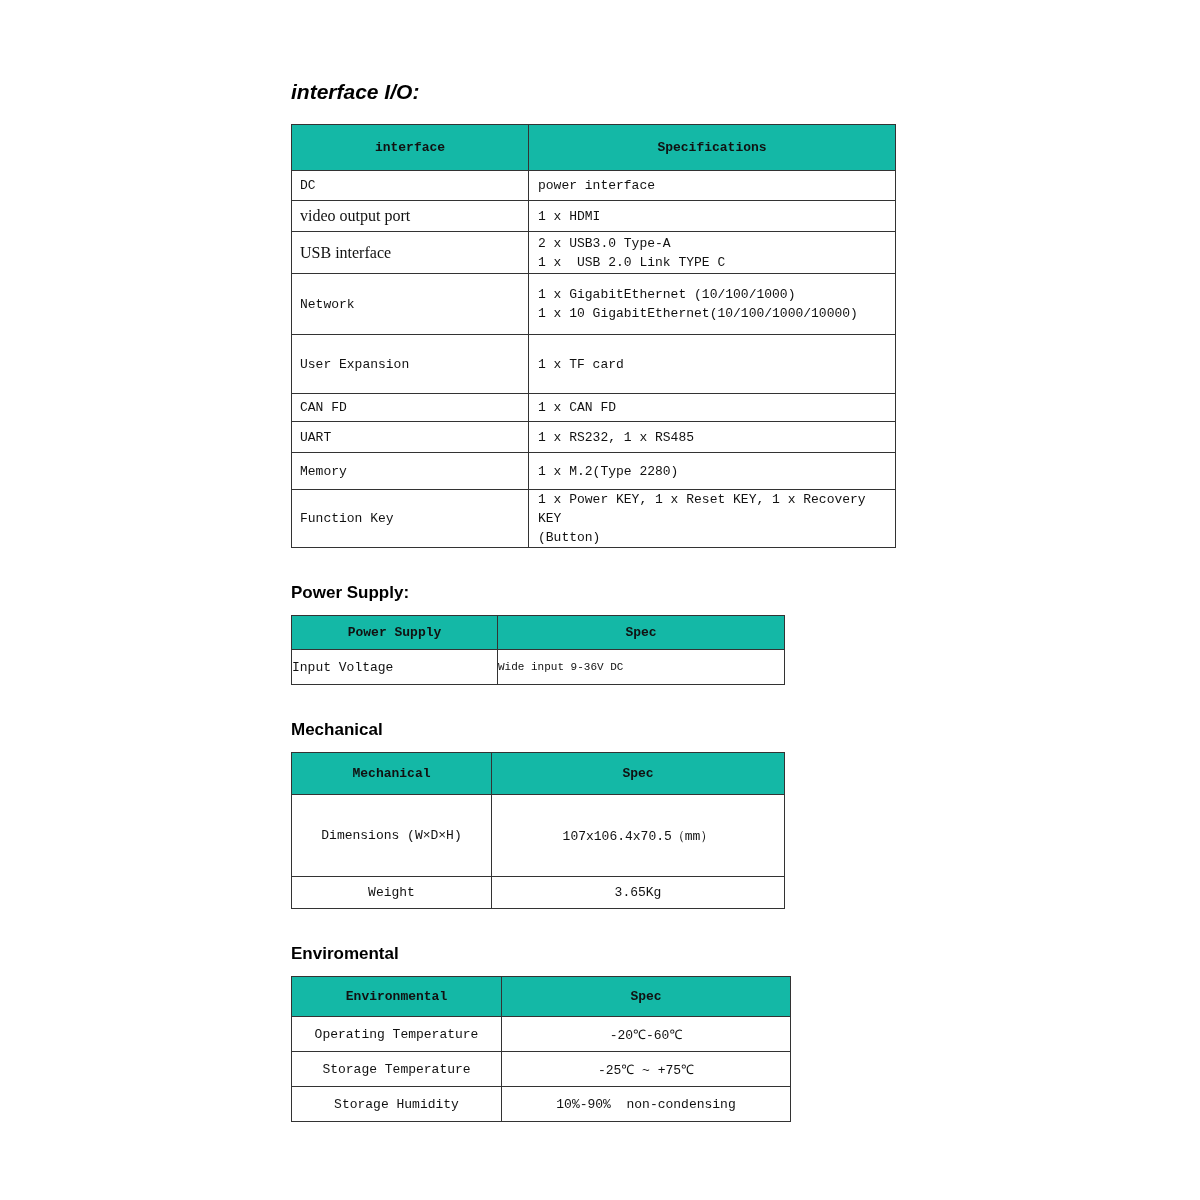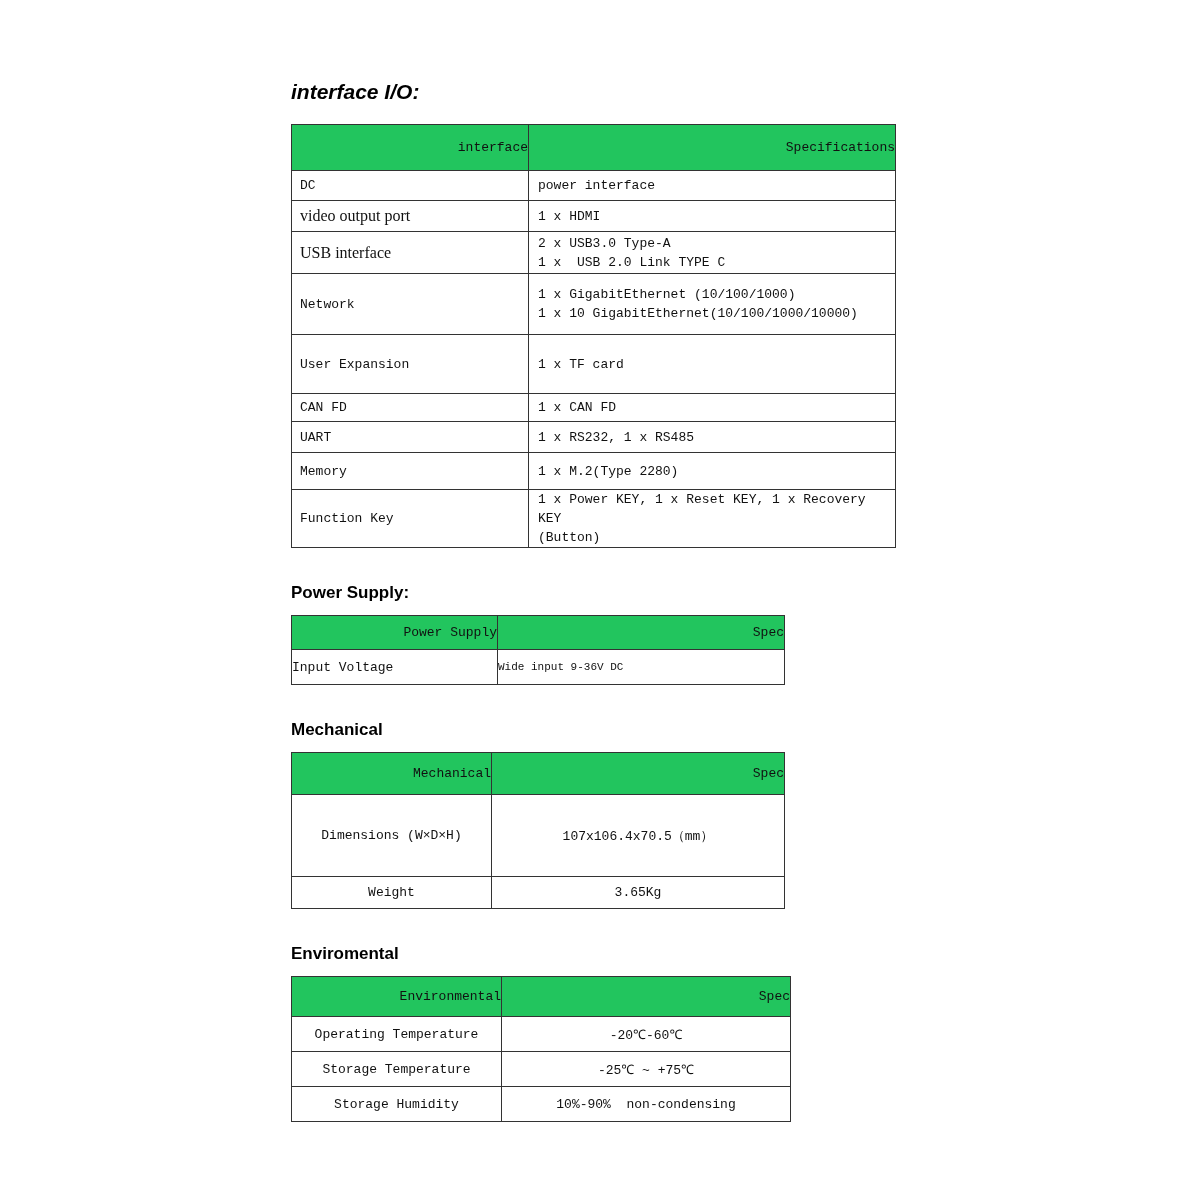--- a/index.html
+++ b/index.html
@@ -36,23 +36,23 @@
   }
   table.tbl th, table.tbl td {
     border: 1px solid #333;
     font-family: "Liberation Mono", "DejaVu Sans Mono", monospace;
     font-size: 13px;
     color: #111;
     vertical-align: middle;
     padding: 0;
   }
   table.tbl th {
-    background: #22c55e;
-    font-weight: normal;
-    text-align: right;
+    background: #14b8a6;
+    font-weight: bold;
+    text-align: center;
   }
   
   table.io { width: 605px; }
   table.io col.c1 { width: 237px; }
   table.io th { height: 46px; }
   table.io td.name { padding-left: 8px; text-align: left; margin-top: 36px; }
   table.io td.spec { padding-left: 9px; text-align: left; }
   table.io td.spec div { white-space: pre-wrap; line-height: 19px; }
   td.big-serif {
     font-family: "Liberation Serif", "DejaVu Serif", serif !important;

